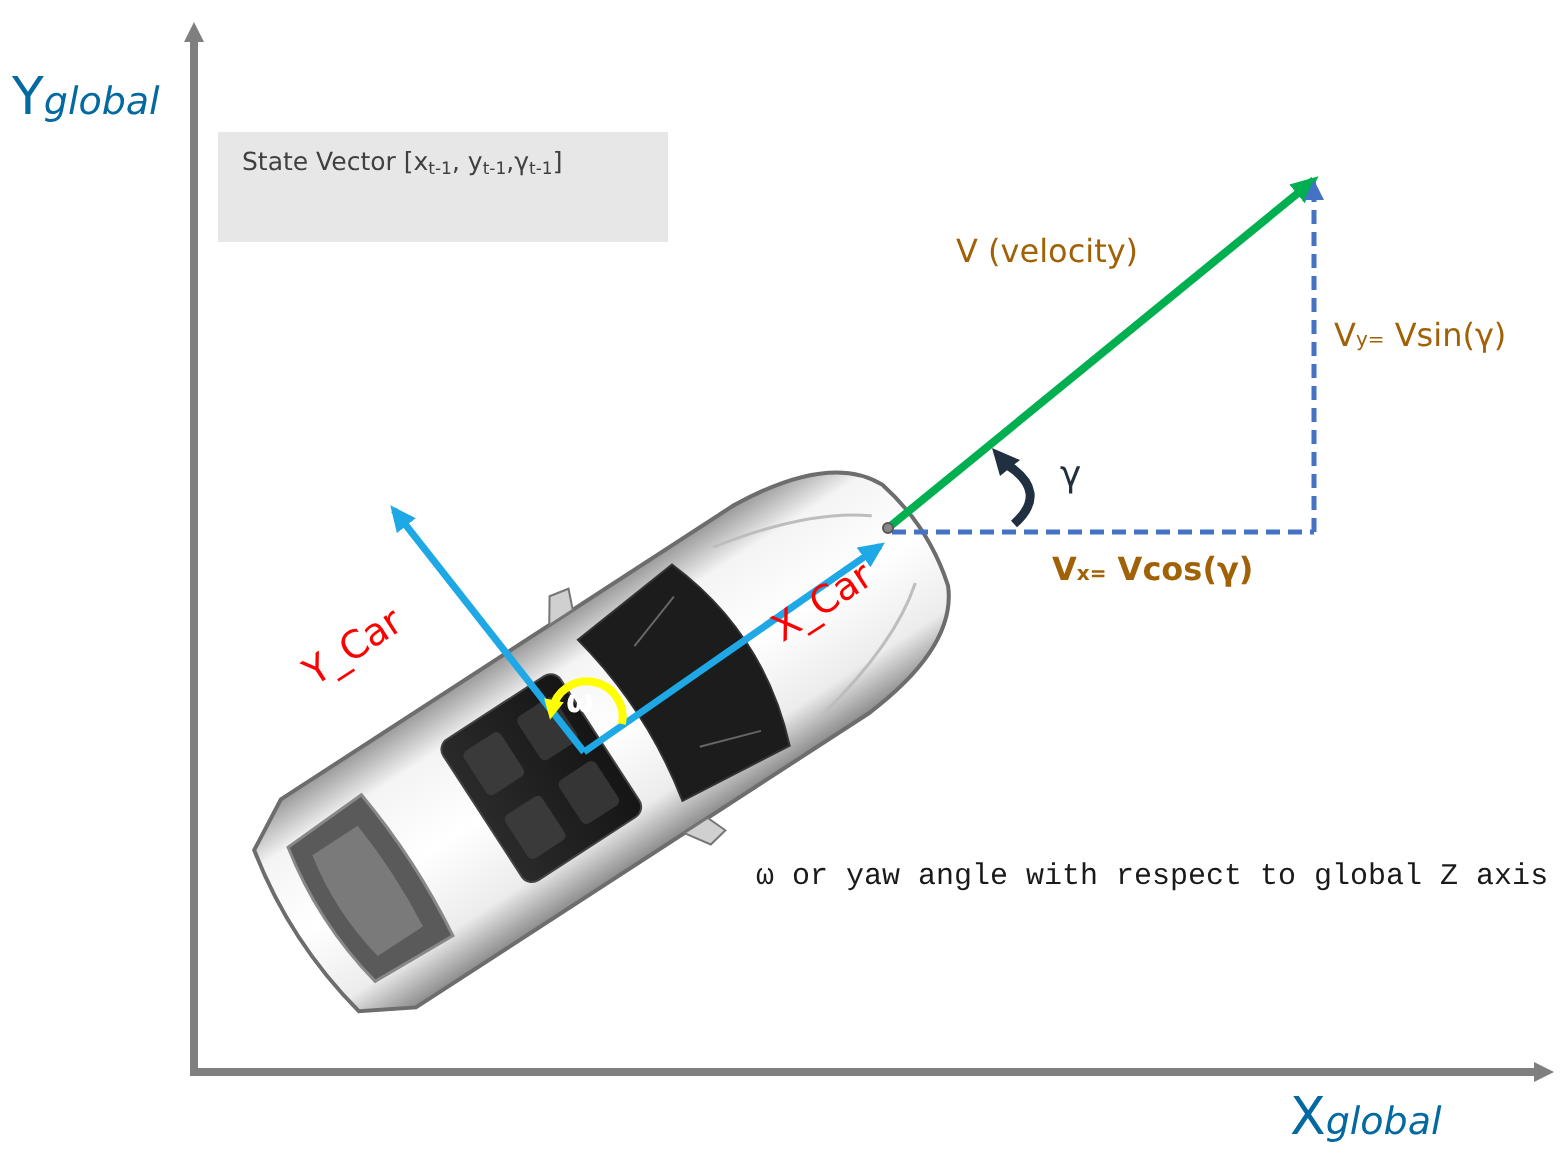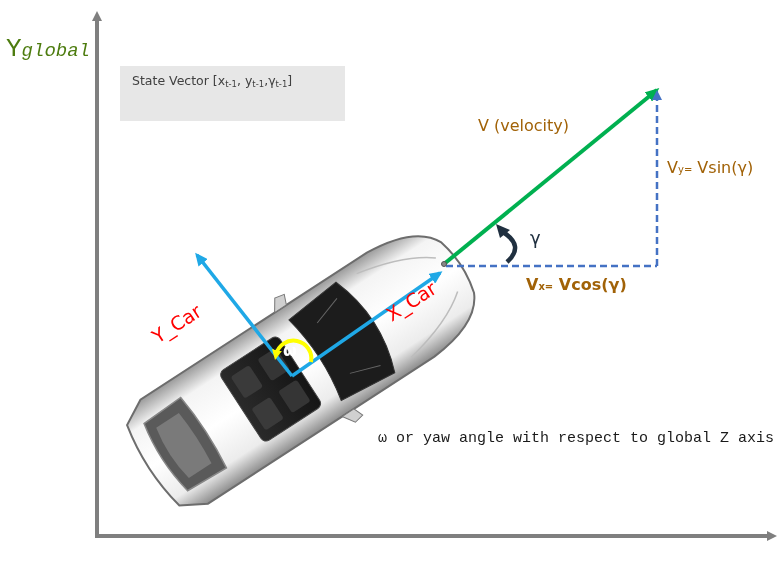--- a/index.html
+++ b/index.html
@@ -1,21 +1,21 @@
 <!DOCTYPE html>
 <html><head>
 <meta charset="utf-8">
 <style>
   html, body { margin: 0; padding: 0; background: #ffffff; }
   #stage { position: relative; width: 782px; height: 582px; overflow: hidden; background: #fff; font-family: "DejaVu Sans", sans-serif; }
   svg#diagram { position: absolute; left: 0; top: 0; }
   .lbl { position: absolute; white-space: nowrap; }
-  .axis-label { color: #4d7c0f; font-size: 26px; font-family: Liberation Mono, monospace; }
+  .axis-label { color: #0369a1; font-size: 26px; }
   .axis-label i { font-size: 19px; font-style: italic; }
-  #state-box { position: absolute; left: 120px; top: 66px; width: 225px; height: 55px; background: #e7e7e7; font-size: 12.5px; color: #404040; line-height: 19px; padding: 5px 0 0 12px; box-sizing: border-box; }
+  #state-box { position: absolute; left: 109px; top: 66px; width: 225px; height: 55px; background: #e7e7e7; font-size: 12.5px; color: #404040; line-height: 19px; padding: 5px 0 0 12px; box-sizing: border-box; }
   sub { font-size: 8.5px; vertical-align: -2px; }
   .grey-txt { color: #a16207; font-size: 16px; }
   .grey-txt small { font-size: 10px; }
   .red-txt { color: #ff0000; font-size: 19px; }
   .black-txt { color: #1a1a1a; font-size: 15px; }
 </style>
 </head>
 <body>
 
 <div id="stage">
@@ -92,20 +92,21 @@
       <line x1="446" y1="266" x2="657" y2="266" stroke="#4472c4" stroke-width="2.5" stroke-dasharray="7,4"></line>
       <line x1="657" y1="266" x2="657" y2="92" stroke="#4472c4" stroke-width="2.5" stroke-dasharray="7,4" marker-end="url(#arrBlueDash)"></line>
       <circle cx="444" cy="264" r="2.5" fill="#888" stroke="#555" stroke-width="1"></circle>
 
       <path d="M503,232 Q525,246 507,262" fill="none" stroke="#203040" stroke-width="4.5"></path>
       <path d="M496,224 L510,230 L500,238 Z" fill="#203040"></path>
     </g>
   </svg>
 
   <div class="lbl axis-label" style="left:6px; top:34px;"><span>Y</span><i>global</i></div>
+  <div class="lbl axis-label" style="left:645px; top:544px;"><span>X</span><i>global</i></div>
 
   <div id="state-box">
     <div><span>State Vector [</span><span>x</span><sub>t-1</sub>, <span>y</span><sub>t-1</sub>,<span>γ</span><sub>t-1</sub>]</div>
   </div>
 
   <div class="lbl grey-txt" style="left:478px; top:116px;">V (velocity)</div>
   <div class="lbl grey-txt" style="left:667px; top:158px;"><span>V</span><small>y</small><small>=</small><span> Vsin(γ)</span></div>
   <div class="lbl grey-txt" style="left:526px; top:275px;font-weight:bold;"><span>V</span><small>x</small><small>=</small><span> Vcos(γ)</span></div>
   <div class="lbl" style="left:530px; top:227px; font-size:18px; color:#203040;">γ</div>
 

